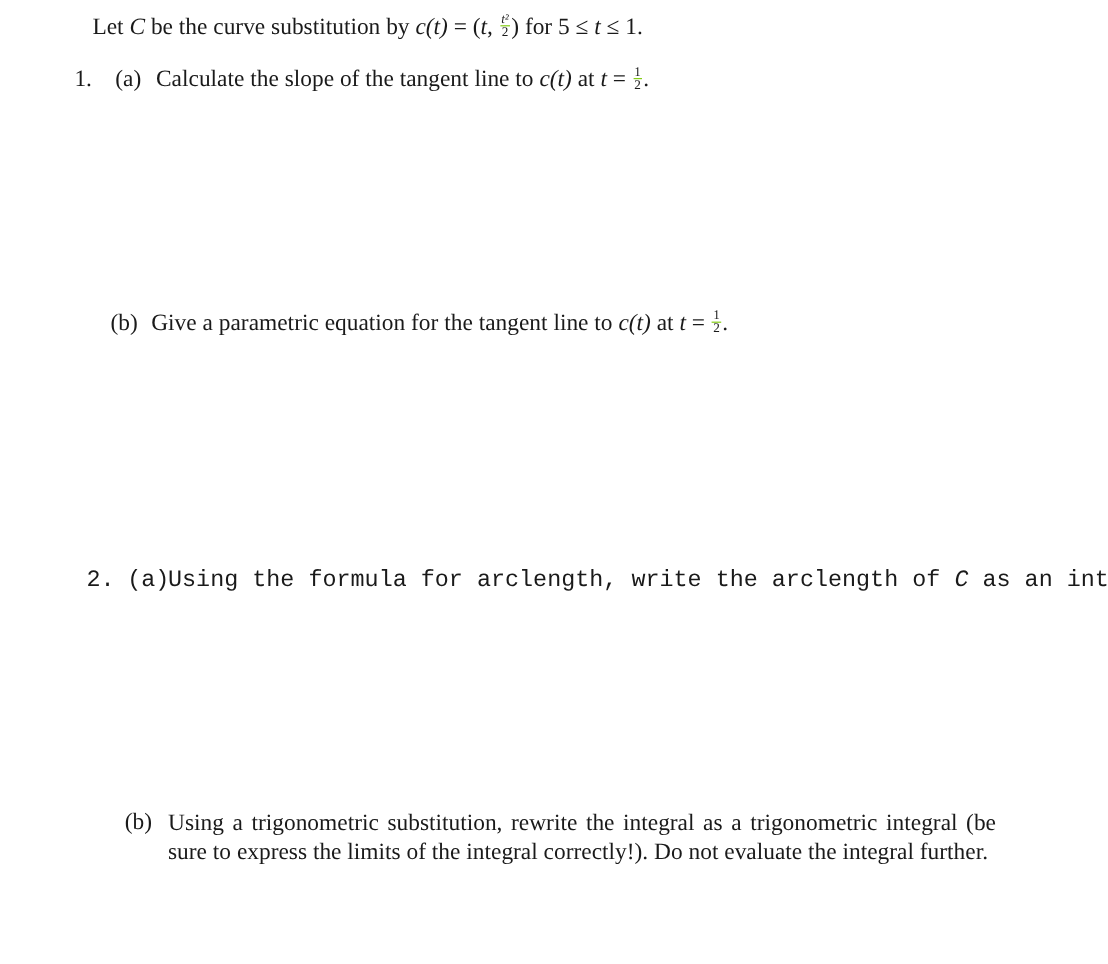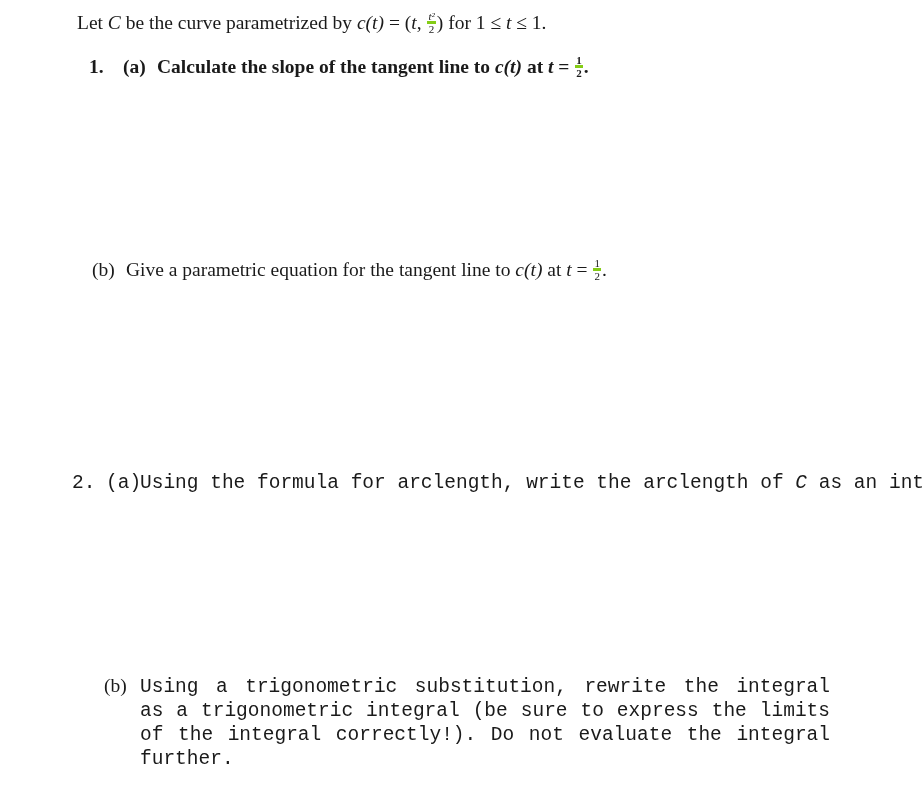--- a/index.html
+++ b/index.html
@@ -1,34 +1,34 @@
 <!DOCTYPE html>
 <html><head>
 <meta charset="utf-8">
 <style>
   html, body { margin:0; padding:0; background:#ffffff; }
   body { width:923px; height:803px; position:relative; overflow:hidden;
          font-family:"DejaVu Serif", "Liberation Serif", serif; color:#1a1a1a; font-size:18.5px; }
   .line { position:absolute; white-space:nowrap; font-family:"Liberation Serif", "DejaVu Serif", serif; font-size:19.5px; }
   .it { font-style:italic; }
   .frac { display:inline-block; vertical-align:middle; text-align:center; font-size:11px; line-height:10px; margin:0 1px; position:relative; top:-2px; }
-  .frac .num { display:block; border-bottom:3px solid #84cc16; padding:0 1px; }
+  .frac .num { display:block; border-bottom:1px solid #84cc16; padding:0 1px; }
   .frac .den { display:block; }
   .num-label { display:inline-block; width:34px; }
   .part-label { display:inline-block; width:34px; }
-  .para { position:absolute; font-family:Liberation Mono, monospace; font-size:19.5px; line-height:24px; text-align:justify; }
+  .para { position:absolute; font-family:Liberation Serif, serif; font-size:19.5px; line-height:24px; text-align:justify; }
 </style>
 </head>
 <body>
 
 <div class="line" style="left:77px; top:12px;">
-  <span>Let </span><span class="it">C</span><span> be the curve parametrized by </span><span class="it">c(t)</span><span> = (</span><span class="it">t</span><span>, </span><span class="frac"><span class="num it">t²</span><span class="den">2</span></span><span>) for 1 ≤ </span><span class="it">t</span><span> ≤ 1.</span>
+  <span>Let </span><span class="it">C</span><span> be the curve substitution by </span><span class="it">c(t)</span><span> = (</span><span class="it">t</span><span>, </span><span class="frac"><span class="num it">t²</span><span class="den">2</span></span><span>) for 5 ≤ </span><span class="it">t</span><span> ≤ 1.</span>
 </div>
 
-<div class="line" style="left:89px; top:56px;font-weight:bold;">
+<div class="line" style="left:62px; top:56px;">
   <span class="num-label">1.</span><span class="part-label">(a)</span><span>Calculate the slope of the tangent line to </span><span class="it">c(t)</span><span> at </span><span class="it">t</span><span> = </span><span class="frac"><span class="num">1</span><span class="den">2</span></span><span>.</span>
 </div>
 
 <div class="line" style="left:92px; top:259px;">
   <span class="part-label">(b)</span><span>Give a parametric equation for the tangent line to </span><span class="it">c(t)</span><span> at </span><span class="it">t</span><span> = </span><span class="frac"><span class="num">1</span><span class="den">2</span></span><span>.</span>
 </div>
 
 <div class="line" style="left:72px; top:472px;font-family:Liberation Mono, monospace;">
   <span class="num-label">2.</span><span class="part-label">(a)</span><span>Using the formula for arclength, write the arclength of </span><span class="it">C</span><span> as an integral.</span>
 </div>

